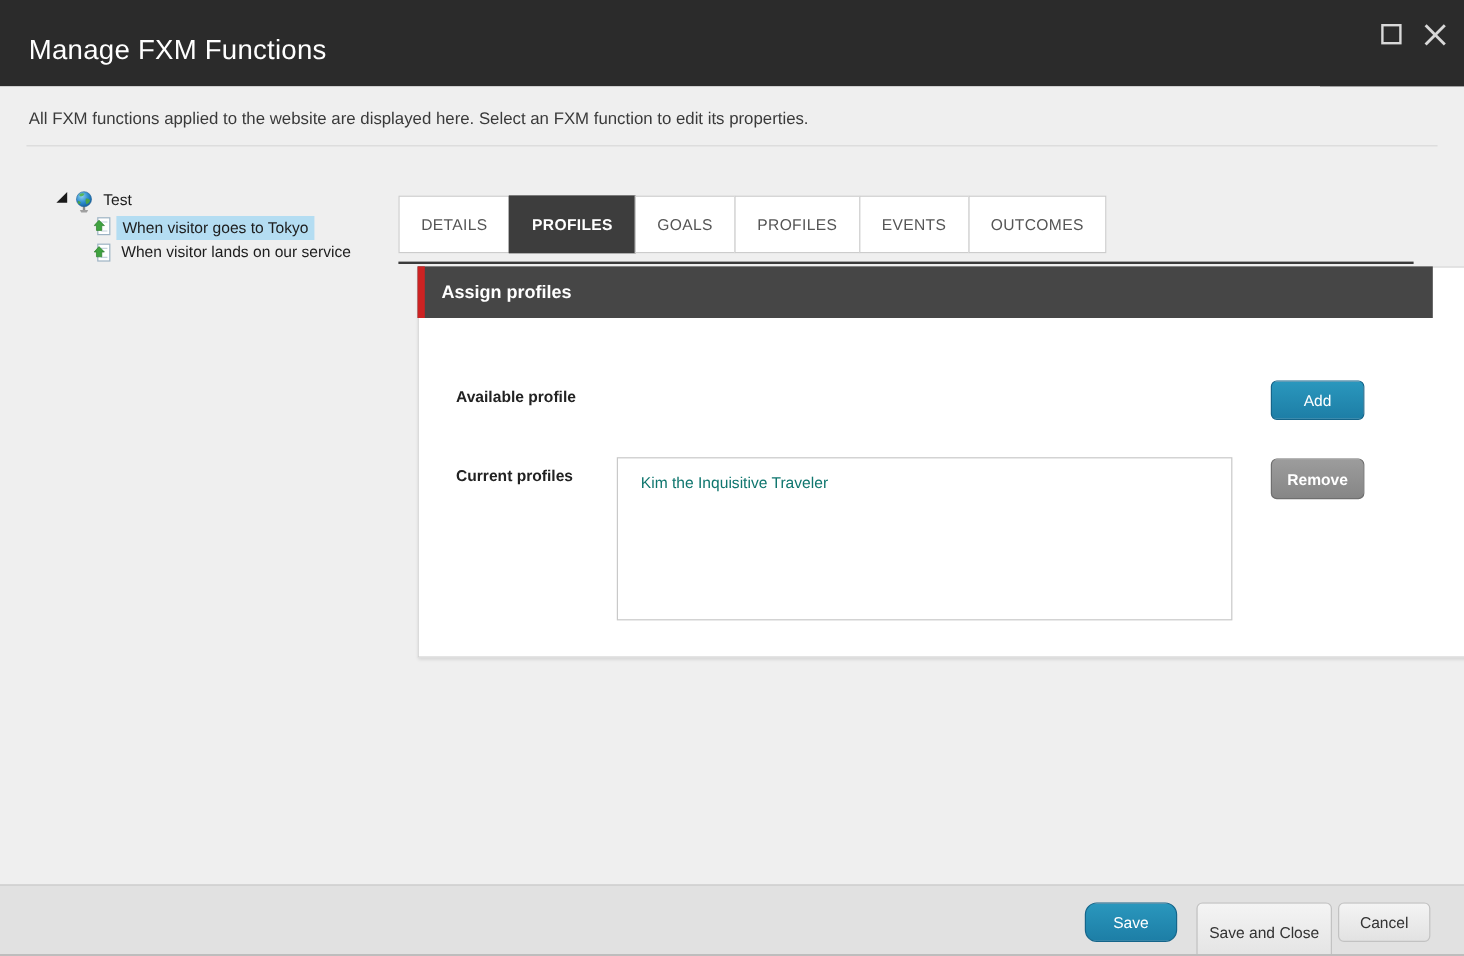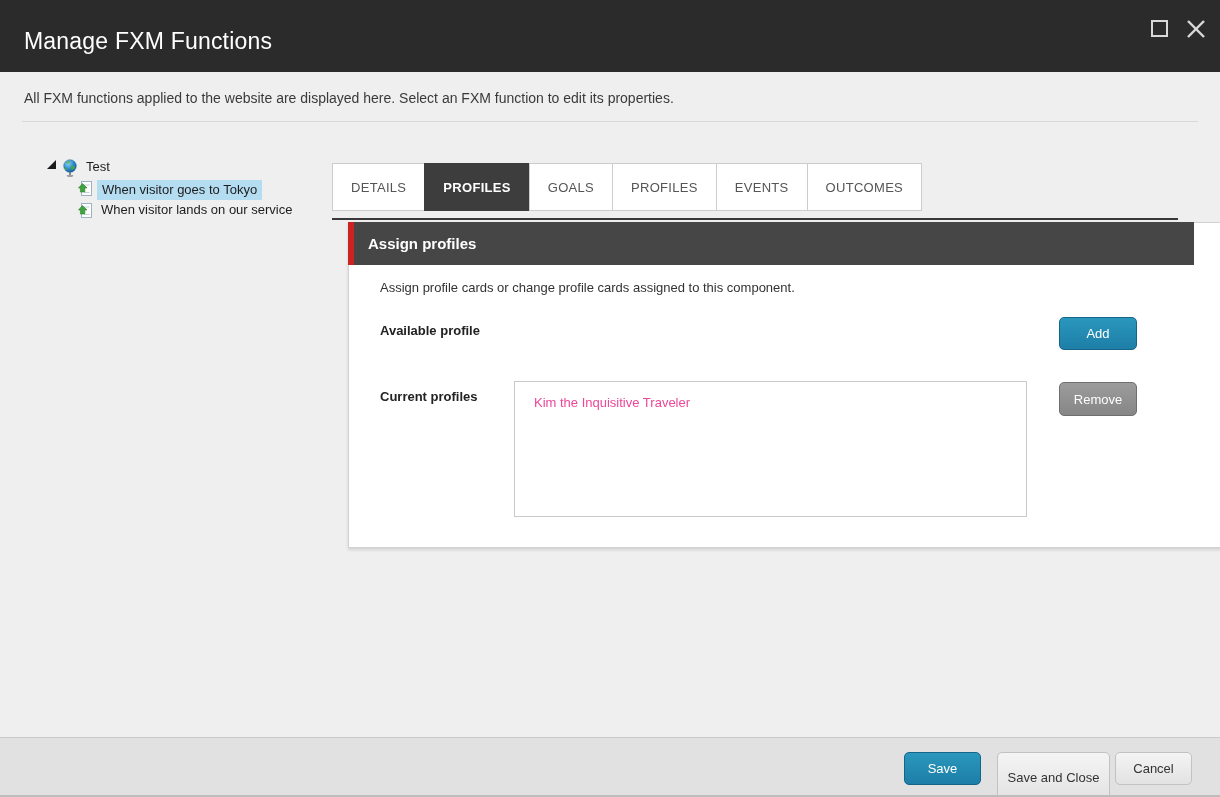--- a/index.html
+++ b/index.html
@@ -113,54 +113,54 @@
     width: 0; height: 0;
     border-left: 4px solid transparent; border-right: 4px solid transparent;
     border-top: 5px solid #111111;
   }
 
   .listbox {
     position: absolute; left: 165px; top: 158px; width: 513px; height: 136px;
     background: #ffffff; border: 1px solid #c9c9c9; overflow: hidden;
   }
   .list-item {
-    font-size: 13px; color: #ec4899; padding: 13px 0 0 19px; cursor: pointer;
+    font-size: 13px; color: #0f766e; padding: 13px 0 0 19px; cursor: pointer;
     white-space: nowrap;
   }
 
   .btn {
     display: flex; align-items: center; justify-content: center;
     font-family: "Liberation Sans", sans-serif;
     font-size: 13px; border-radius: 5px; cursor: pointer; white-space: nowrap;
   }
   .btn-teal {
     background: linear-gradient(#2a97bd, #1d7ea6);
     border: 1px solid #15658a; color: #ffffff; font-weight: 400;
   }
   .btn-gray-dark {
     background: linear-gradient(#9c9c9c, #868686);
-    border: 1px solid #6f6f6f; color: #ffffff; font-weight: 400;
+    border: 1px solid #6f6f6f; color: #ffffff; font-weight: 700;
   }
   .btn-light {
     background: linear-gradient(#f4f4f4, #e2e2e2);
     border: 1px solid #c2c2c2; color: #333333;
   }
   .add-btn    { position: absolute; left: 710px; top: 94px;  width: 78px;  height: 33px; }
   .remove-btn { position: absolute; left: 710px; top: 159px; width: 78px;  height: 34px; }
 
   
   .footer {
     position: absolute; left: 0; top: 737px; width: 1220px; height: 58px;
     background: #e1e1e1; border-top: 1px solid #c9c9c9;
   }
   .footer-buttons {
     position: absolute; right: 28px; top: 14px;
     display: flex; gap: 5px;
   }
-  .save-btn { width: 77px; height: 33px; }
+  .save-btn { width: 77px; height: 33px; border-radius: 10px; }
   .save-close-btn { width: 113px; height: 51px; margin-left: 11px; }
   .cancel-btn { width: 77px; height: 33px; }
 
   svg { display: block; }
 </style>
 </head>
 <body>
 
 <div class="window">
 
@@ -242,21 +242,20 @@
     <div class="tab">GOALS</div>
     <div class="tab">PROFILES</div>
     <div class="tab">EVENTS</div>
     <div class="tab">OUTCOMES</div>
   </div>
 
   <div class="panel">
     <div class="panel-header">
       <div class="panel-header-title">Assign profiles</div>
     </div>
-    <div class="panel-hint">Assign profile cards or change profile cards assigned to this component.</div>
 
     <div class="field-label label-available">Available profile</div>
     <div class="btn btn-teal add-btn">Add</div>
 
     <div class="field-label label-current">Current profiles</div>
     <div class="listbox">
       <div class="list-item">Kim the Inquisitive Traveler</div>
     </div>
     <div class="btn btn-gray-dark remove-btn">Remove</div>
   </div>

